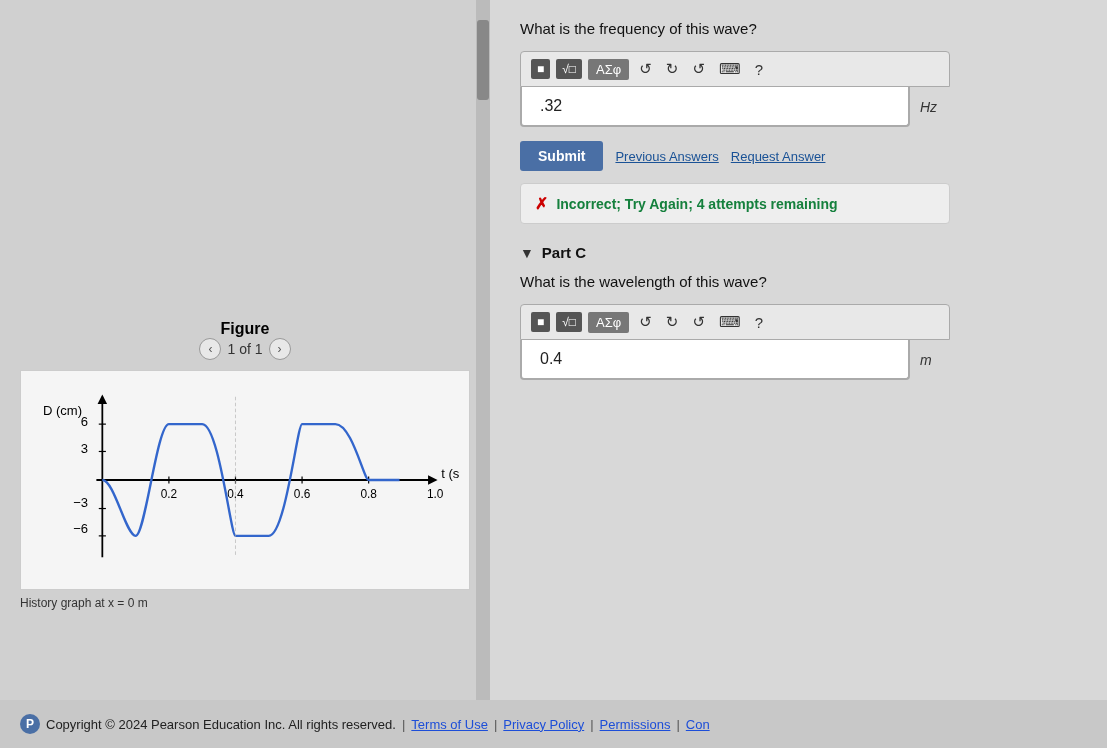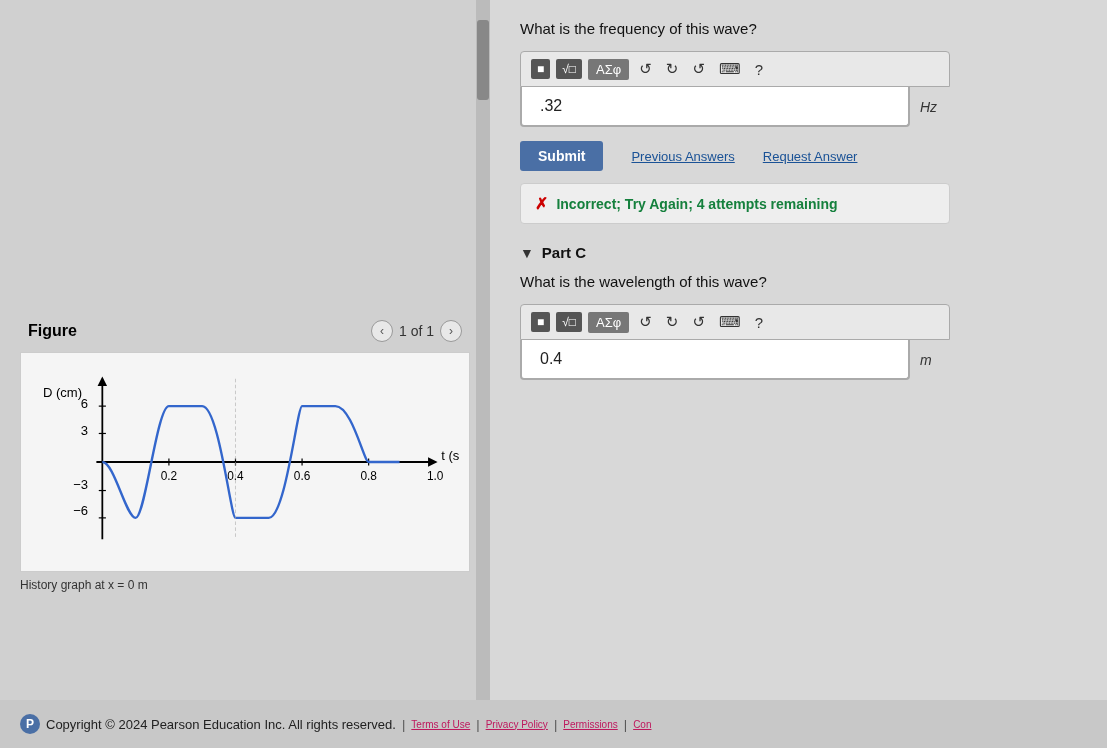--- a/index.html
+++ b/index.html
@@ -21,22 +21,23 @@
       height: 700px;
       background: #d0d0d0;
       display: flex;
       flex-direction: column;
     }
 
     .figure-header {
       display: flex;
       align-items: center;
       justify-content: space-between;
-      padding: 10px 28px;
+      padding: 10px 4px;
       margin-top: 310px;
+      flex-direction: column;
     }
 
     .figure-title {
       font-weight: bold;
       font-size: 16px;
       color: #000;
     }
 
     .figure-nav {
       display: flex;
@@ -188,21 +189,21 @@
     .unit-label {
       font-size: 14px;
       color: #333;
       font-style: italic;
     }
 
     
     .action-row {
       display: flex;
       align-items: center;
-      gap: 28px;
+      gap: 12px;
       margin-bottom: 12px;
     }
 
     .submit-btn {
       background: #4a6fa5;
       color: #fff;
       border: none;
       padding: 7px 18px;
       font-size: 14px;
       font-weight: bold;
@@ -290,26 +291,26 @@
       display: flex;
       align-items: center;
       justify-content: center;
       color: #fff;
       font-size: 12px;
       font-weight: bold;
       flex-shrink: 0;
     }
 
     .footer-link {
-      color: #be185d;
+      color: #1d4ed8;
       text-decoration: underline;
       cursor: pointer;
       background: none;
       border: none;
-      font-size: 10px;
+      font-size: 13px;
     }
 
     .footer-sep {
       color: #555;
     }
 
     .input-block {
       width: 430px;
     }
   </style>

